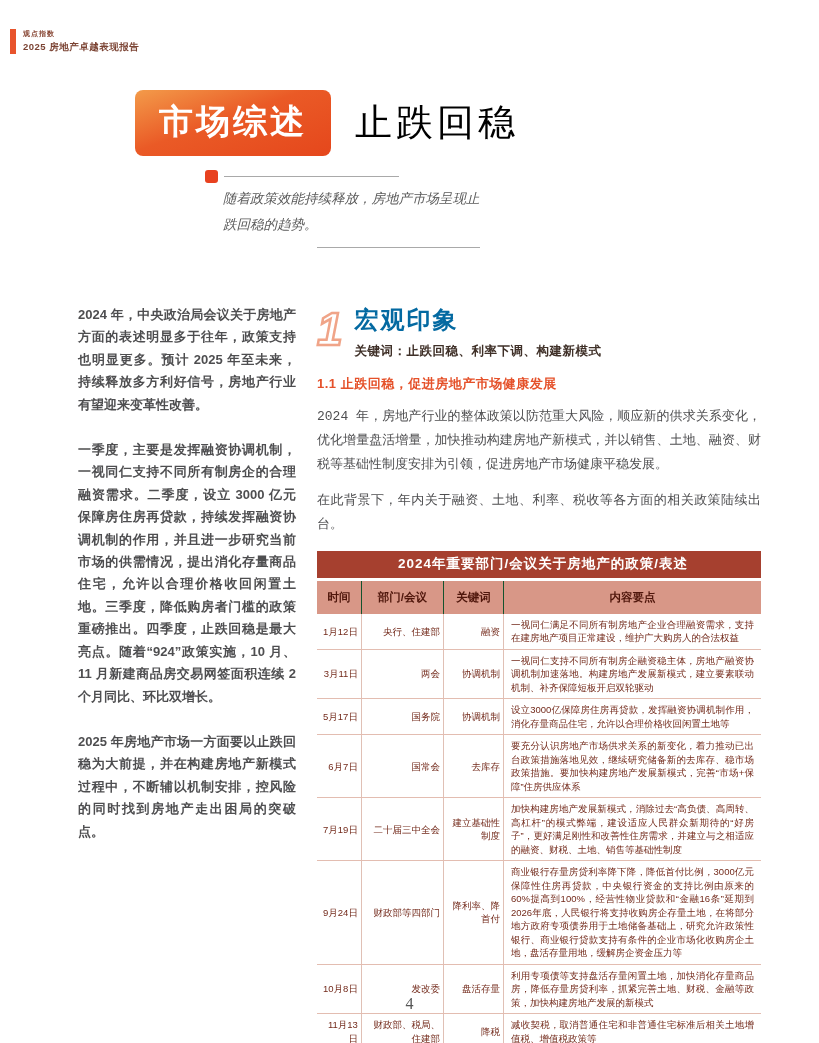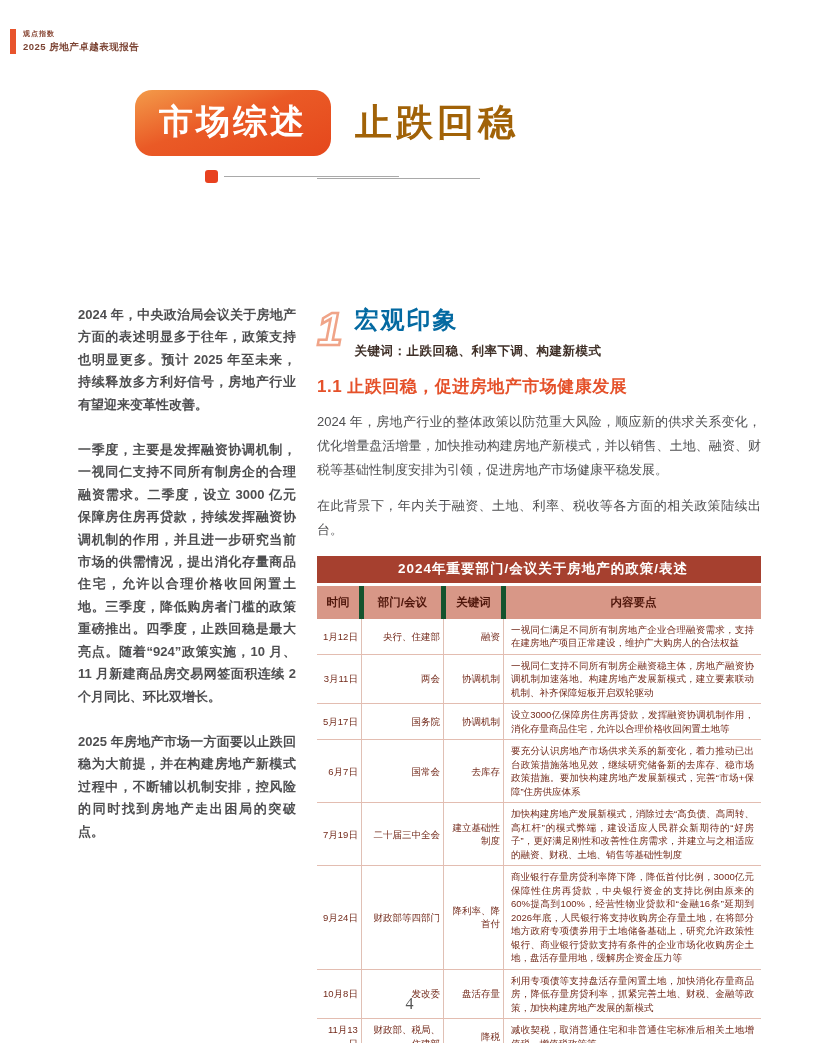--- a/index.html
+++ b/index.html
@@ -11,52 +11,52 @@
   .logo { position:absolute; left:10px; top:17px; display:flex; align-items:stretch; }
   .logo-bar { width:6px; background:#e8542c; margin-right:7px; }
   .logo-text { display:flex; flex-direction:column; justify-content:center; }
   .logo-brand { font-size:7px; font-weight:bold; color:#8a4a38; letter-spacing:1px; }
   .logo-report { font-size:9.5px; font-weight:bold; color:#7b4333; letter-spacing:0.5px; margin-top:2px; }
 
   
   .chapter { position:absolute; left:135px; top:78px; display:flex; align-items:center; }
   .chapter-badge { background:linear-gradient(160deg,#f39b4a 0%,#ea5a26 45%,#e5471c 100%);
     color:#fff; font-weight:bold; font-size:34px; letter-spacing:3px;
-    padding:9px 24px 11px 24px; border-radius:17px; }
-  .chapter-title { color:#a16207; font-weight:bold; font-size:37px; letter-spacing:4px; margin-left:24px; }
+    padding:9px 24px 11px 24px; border-radius:8px; }
+  .chapter-title { color:#000000; font-weight:normal; font-size:37px; letter-spacing:4px; margin-left:24px; }
 
   
   .lede { position:absolute; left:205px; top:158px; width:285px; }
   .lede-dot { position:absolute; left:0; top:0; width:13px; height:13px; background:#e8411f; border-radius:3px; }
   .lede-topline { position:absolute; left:19px; top:6px; width:175px; height:1px; background:#a9a9a9; }
   .lede-text { margin:16px 0 0 18px; font-style:italic; font-size:13.5px; line-height:1.95; color:#5a5a5a; }
   .lede-bottomline { margin:8px 0 0 112px; width:163px; height:1px; background:#a9a9a9; }
 
   
   .main { position:absolute; left:78px; top:292px; width:683px; display:flex; }
   .left-col { width:218px; margin-right:21px; }
   .left-col .body-p { font-size:13px; line-height:22.4px; color:#4e4e50; text-align:justify; margin-bottom:23px;font-weight:bold; }
   .right-col { width:444px; }
 
   
   .section-head { display:flex; align-items:flex-start; }
   .section-number { font-size:46px; font-weight:bold; font-style:italic; line-height:1;
     color:#fff; -webkit-text-stroke:2.5px #f0a488; margin:2px 12px 0 0; }
   .section-title { color:#0369a1; font-weight:bold; font-size:24px; letter-spacing:2px; }
   .section-keywords { color:#3f3028; font-weight:bold; font-size:12.5px; margin-top:7px; letter-spacing:0.5px;text-align:right; }
-  .section-subheading { color:#e5512a; font-weight:bold; font-size:17px; margin-top:15px; letter-spacing:0.5px; }
-  .section-paragraphs .body-p { font-size:13px; line-height:24px; color:#4e4e50; text-align:justify; margin-top:12px; }
+  .section-subheading { color:#e5512a; font-weight:bold; font-size:13px; margin-top:15px; letter-spacing:0.5px; }
+  .section-paragraphs .body-p { font-size:13px; line-height:24px; color:#4e4e50; text-align:justify; margin-top:12px;font-family:Liberation Mono, monospace; }
 
   
   .policy-table-wrap { margin-top:14px; }
   .policy-table-title { background:#a6402f; color:#ffffff; font-weight:bold; font-size:13.5px;
     text-align:center; padding:4px 0 5px 8px; letter-spacing:1px; }
   table.policy { width:100%; border-collapse:collapse; margin-top:3px; table-layout:fixed; }
   table.policy th { background:#d89787; color:#4f160b; font-weight:bold; font-size:11.5px;
-    padding:9px 2px; border-right:5px solid #14532d; }
+    padding:9px 2px; border-right:1px solid #14532d; }
   table.policy th:last-child { border-right:none; }
   table.policy td { color:#732a1b; font-size:9.5px; line-height:1.42; vertical-align:middle;
     border-bottom:1px solid #e3bdb1; border-right:1px solid #e0c0b5; padding:4px 3px; text-align:right; }
   table.policy td:last-child { border-right:none; text-align:justify; padding:4px 7px; }
   table.policy tr td:first-child { border-left:none; }
   col.c0 { width:10%; } col.c1 { width:18.5%; } col.c2 { width:13.5%; } col.c3 { width:58%; }
 
   .page-number { position:absolute; top:983px; left:0; right:0; text-align:center;
     font-family:"Liberation Serif", serif; font-size:16px; color:#555; }
 </style>
@@ -74,20 +74,21 @@
   </div>
 
   <div class="chapter">
     <div class="chapter-badge">市场综述</div>
     <div class="chapter-title">止跌回稳</div>
   </div>
 
   <div class="lede">
     <div class="lede-dot"></div>
     <div class="lede-topline"></div>
+    <p class="lede-text">随着政策效能持续释放，房地产市场呈现止跌回稳的趋势。</p>
     <div class="lede-bottomline"></div>
   </div>
 
   <div class="main">
 
     <div class="left-col">
 
     <p class="body-p">2024 年，中央政治局会议关于房地产方面的表述明显多于往年，政策支持也明显更多。预计 2025 年至未来，持续释放多方利好信号，房地产行业有望迎来变革性改善。</p>
         <p class="body-p">一季度，主要是发挥融资协调机制，一视同仁支持不同所有制房企的合理融资需求。二季度，设立 3000 亿元保障房住房再贷款，持续发挥融资协调机制的作用，并且进一步研究当前市场的供需情况，提出消化存量商品住宅，允许以合理价格收回闲置土地。三季度，降低购房者门槛的政策重磅推出。四季度，止跌回稳是最大亮点。随着“924”政策实施，10 月、11 月新建商品房交易网签面积连续 2 个月同比、环比双增长。</p>
         <p class="body-p">2025 年房地产市场一方面要以止跌回稳为大前提，并在构建房地产新模式过程中，不断辅以机制安排，控风险的同时找到房地产走出困局的突破点。</p>

